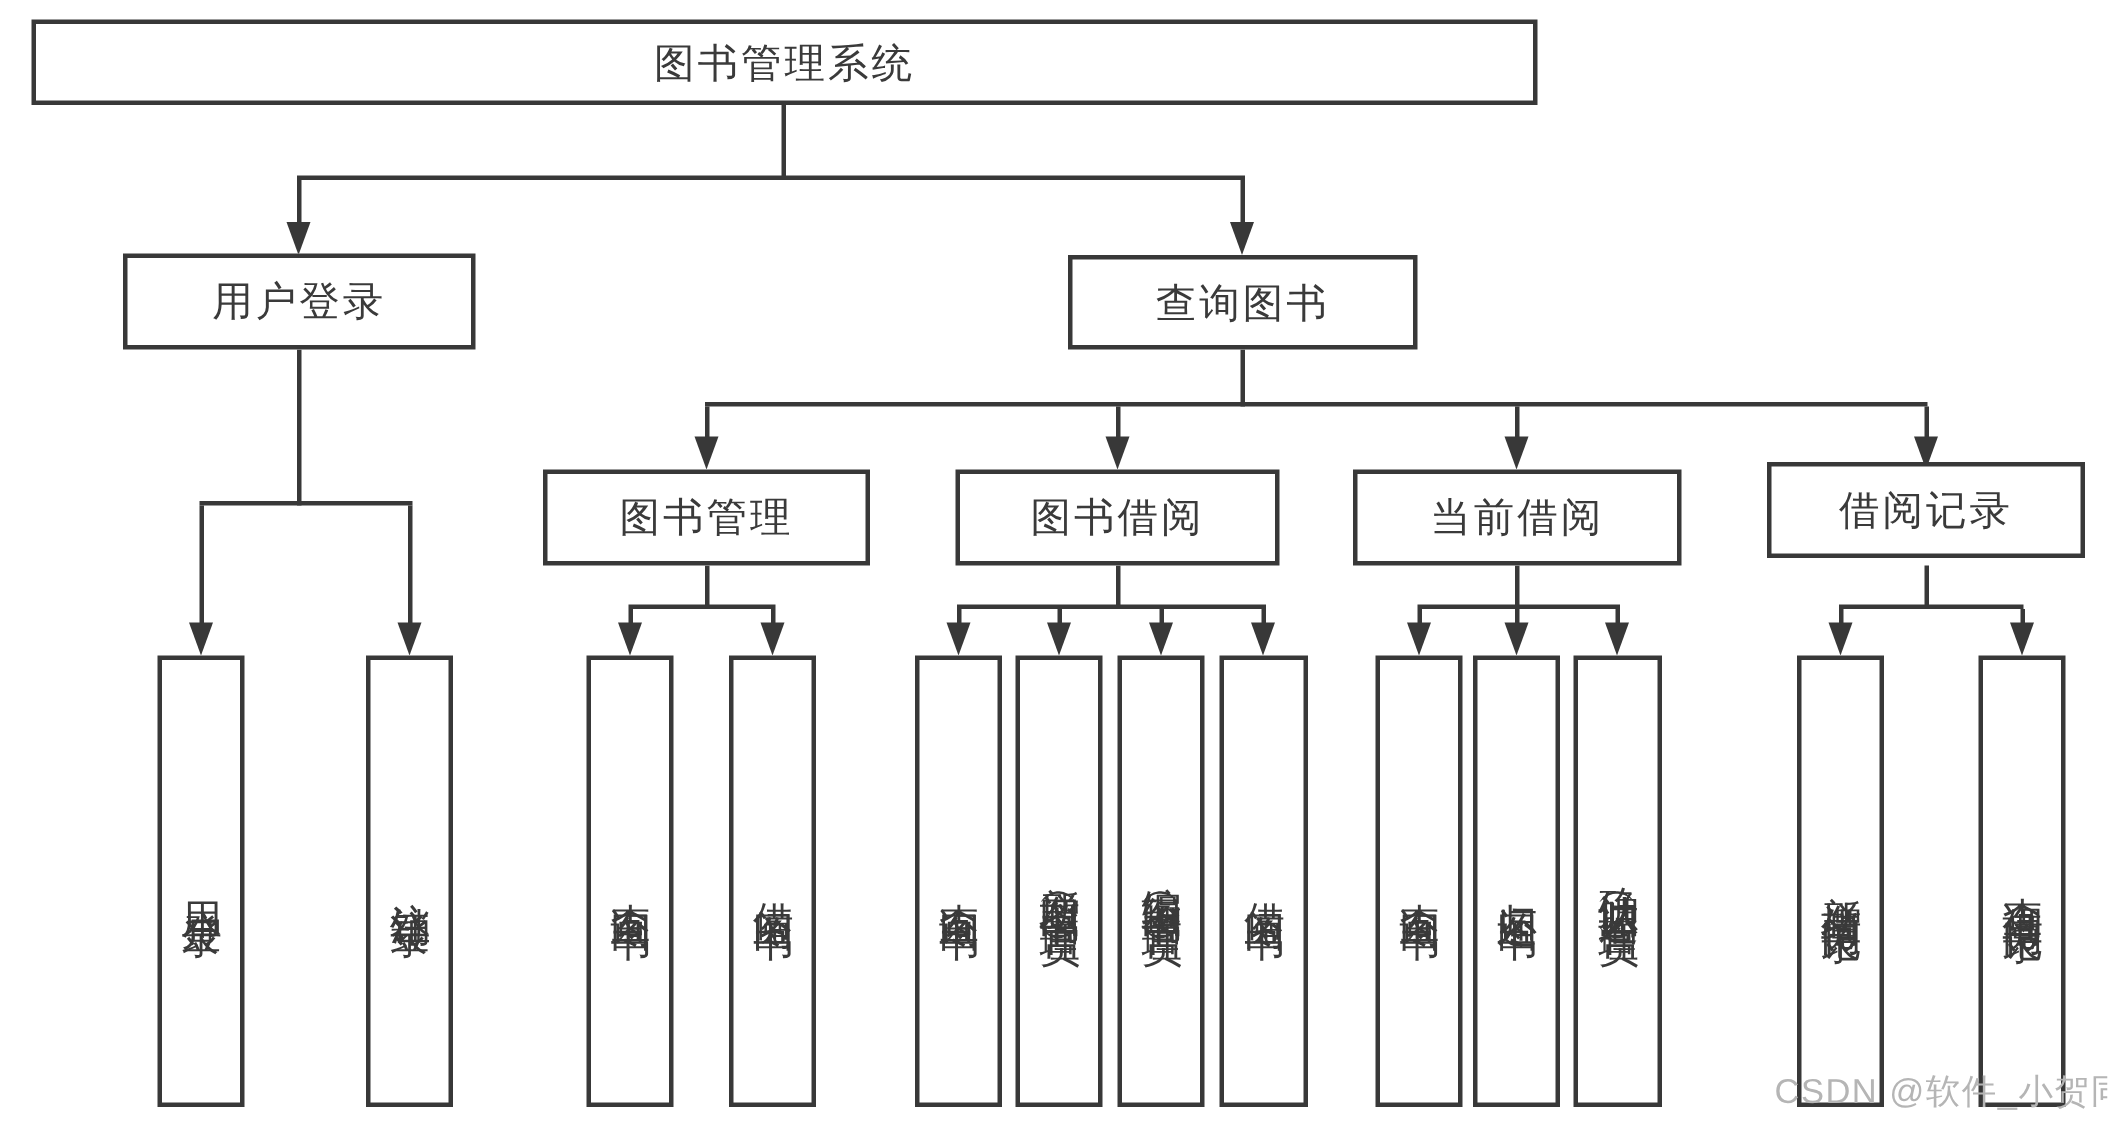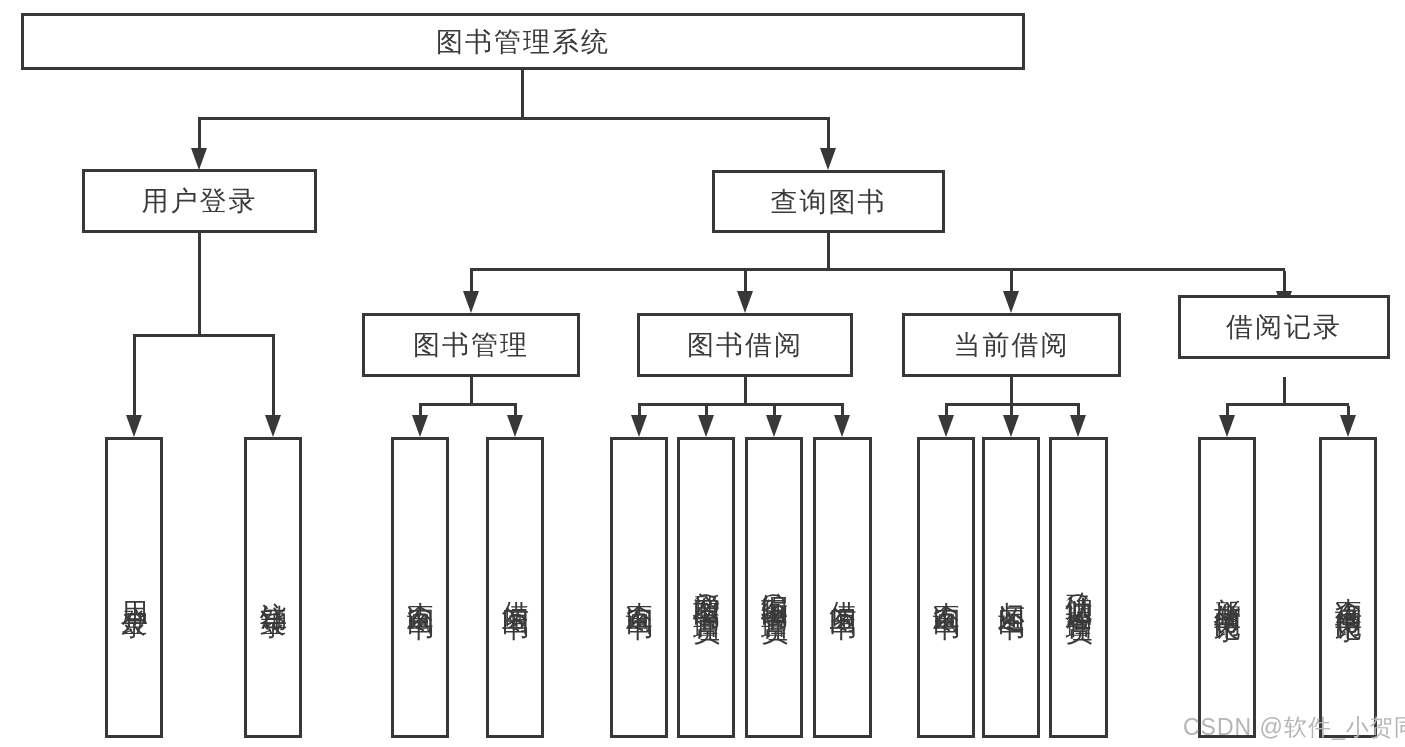--- a/index.html
+++ b/index.html
@@ -97,21 +97,21 @@
 
   <div class="box" style="left:362px; top:313px; width:218px; height:64px;">
     <span class="htext">图书管理</span>
   </div>
   <div class="box" style="left:637px; top:313px; width:216px; height:64px;">
     <span class="htext">图书借阅</span>
   </div>
   <div class="box" style="left:902px; top:313px; width:219px; height:64px;">
     <span class="htext">当前借阅</span>
   </div>
-  <div class="box" style="left:1178px; top:295px; width:212px; height:64px;">
+  <div class="box" style="left:1178px; top:308px; width:212px; height:64px;">
     <span class="htext">借阅记录</span>
   </div>
 
   <div class="vline" style="left:470px; top:377px; height:29px;"></div>
   <div class="hline" style="left:419px; top:403px; width:98px;"></div>
   <div class="vline" style="left:419px; top:406px; height:17px;"></div>
   <div class="arrow" style="left:412px; top:415px;"></div>
   <div class="vline" style="left:514px; top:406px; height:17px;"></div>
   <div class="arrow" style="left:507px; top:415px;"></div>
 

